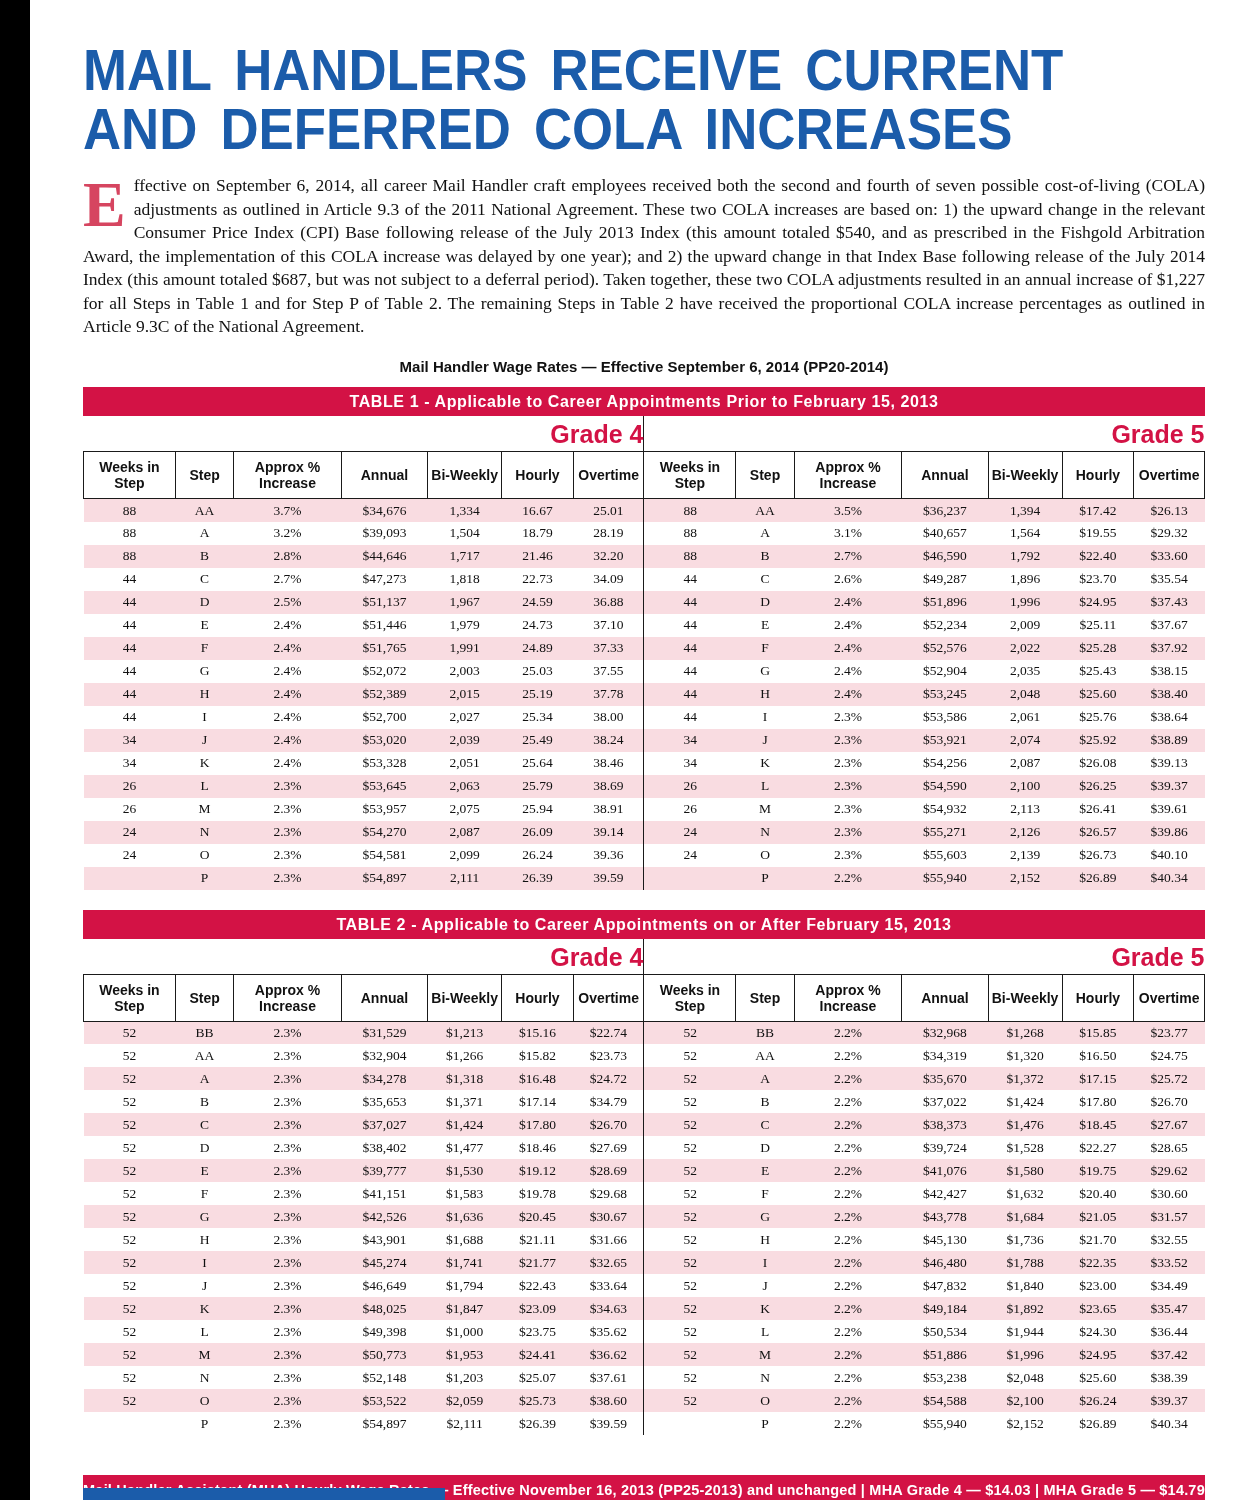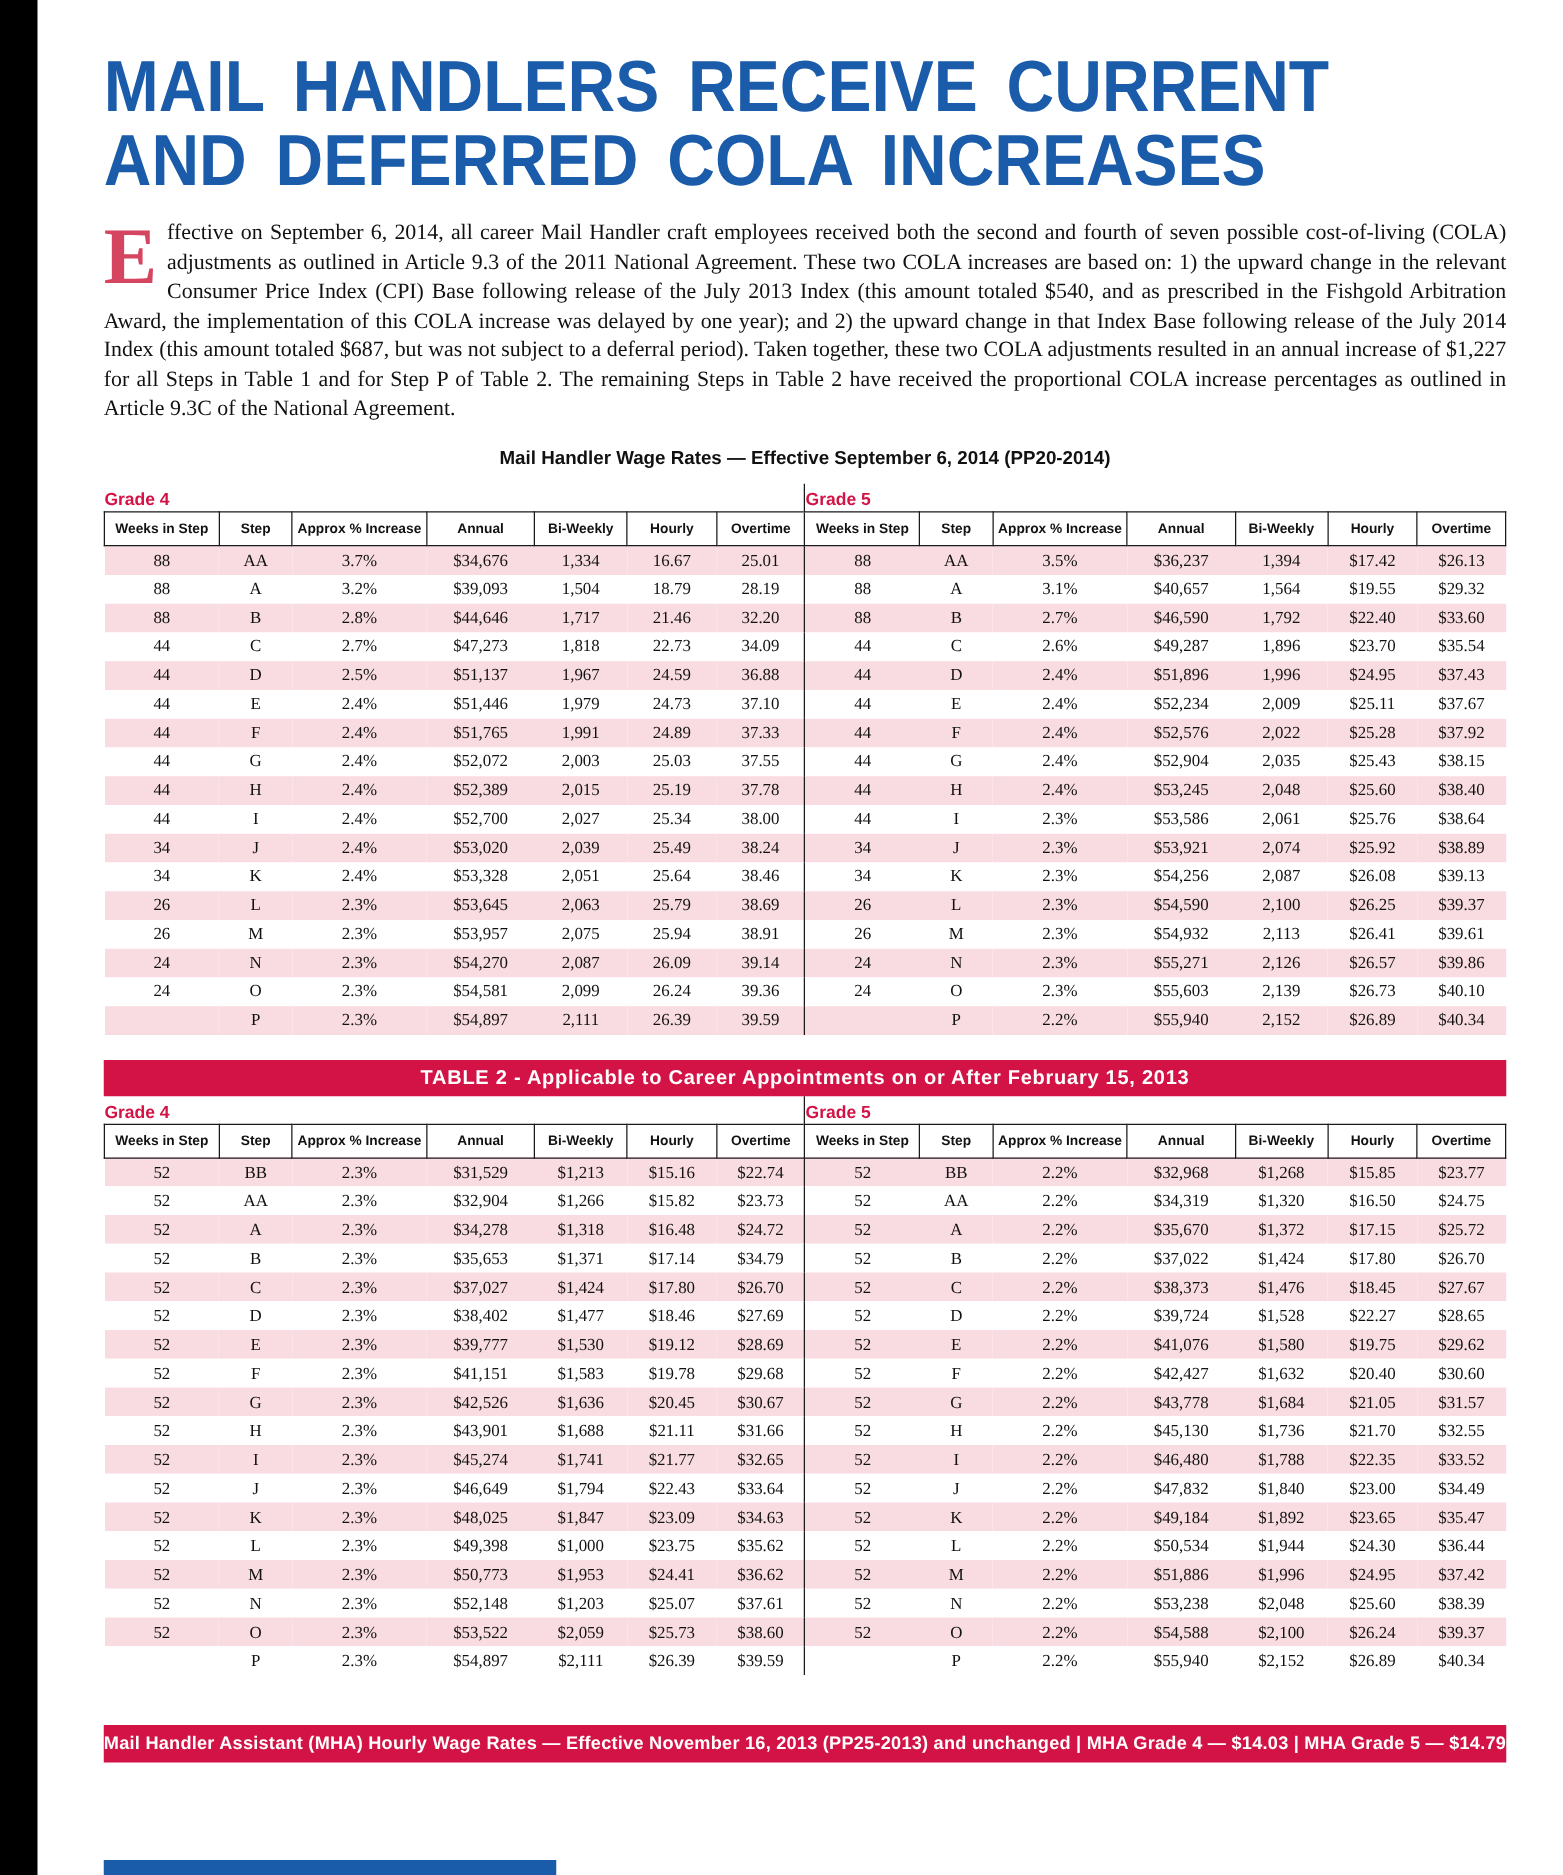--- a/index.html
+++ b/index.html
@@ -65,29 +65,29 @@
   }
   table {
     width:100%;
     border-collapse:collapse;
     table-layout:fixed;
   }
   .grade-row th {
     color:#d31245;
     font-family:"Liberation Sans", sans-serif;
     font-weight:bold;
-    font-size:14px;
-    text-align:left;
+    font-size:25px;
+    text-align:right;
     padding:4px 0 2px 0;
   }
   .grade-row th.divider { border-left:1px solid #1a1a1a; }
   .head-row th {
     font-family:"Liberation Sans", sans-serif;
     font-weight:bold;
-    font-size:11px;
+    font-size:14px;
     color:#111;
     text-align:center;
     border:1px solid #1a1a1a;
     padding:7px 1px;
     background:#fff;
   }
   td {
     font-family:"Liberation Serif", serif;
     font-size:13.5px;
     text-align:center;
@@ -128,20 +128,21 @@
     <div>AND DEFERRED COLA INCREASES</div>
   </div>
 
   <div class="intro clearfix">
     <span class="dropcap">E</span><span>ffective on September 6, 2014, all career Mail Handler craft employees received both the second and fourth of seven possible cost-of-living (COLA) adjustments as outlined in Article 9.3 of the 2011 National Agreement. These two COLA increases are based on: 1) the upward change in the relevant Consumer Price Index (CPI) Base following release of the July 2013 Index (this amount totaled $540, and as prescribed in the Fishgold Arbitration Award, the implementation of this COLA increase was delayed by one year); and 2) the upward change in that Index Base following release of the July 2014 Index (this amount totaled $687, but was not subject to a deferral period). Taken together, these two COLA adjustments resulted in an annual increase of $1,227 for all Steps in Table 1 and for Step P of Table 2. The remaining Steps in Table 2 have received the proportional COLA increase percentages as outlined in Article 9.3C of the National Agreement.</span>
   </div>
 
   <div class="section-title">Mail Handler Wage Rates — Effective September 6, 2014 (PP20-2014)</div>
 
   <div class="table-block">
+    <div class="red-bar">TABLE 1 - Applicable to Career Appointments Prior to February 15, 2013</div>
     <table>
       <colgroup>
         <col style="width:8.2%">
           <col style="width:5.2%">
           <col style="width:9.6%">
           <col style="width:7.7%">
           <col style="width:6.6%">
           <col style="width:6.4%">
           <col style="width:6.3%">
         <col style="width:8.2%">

